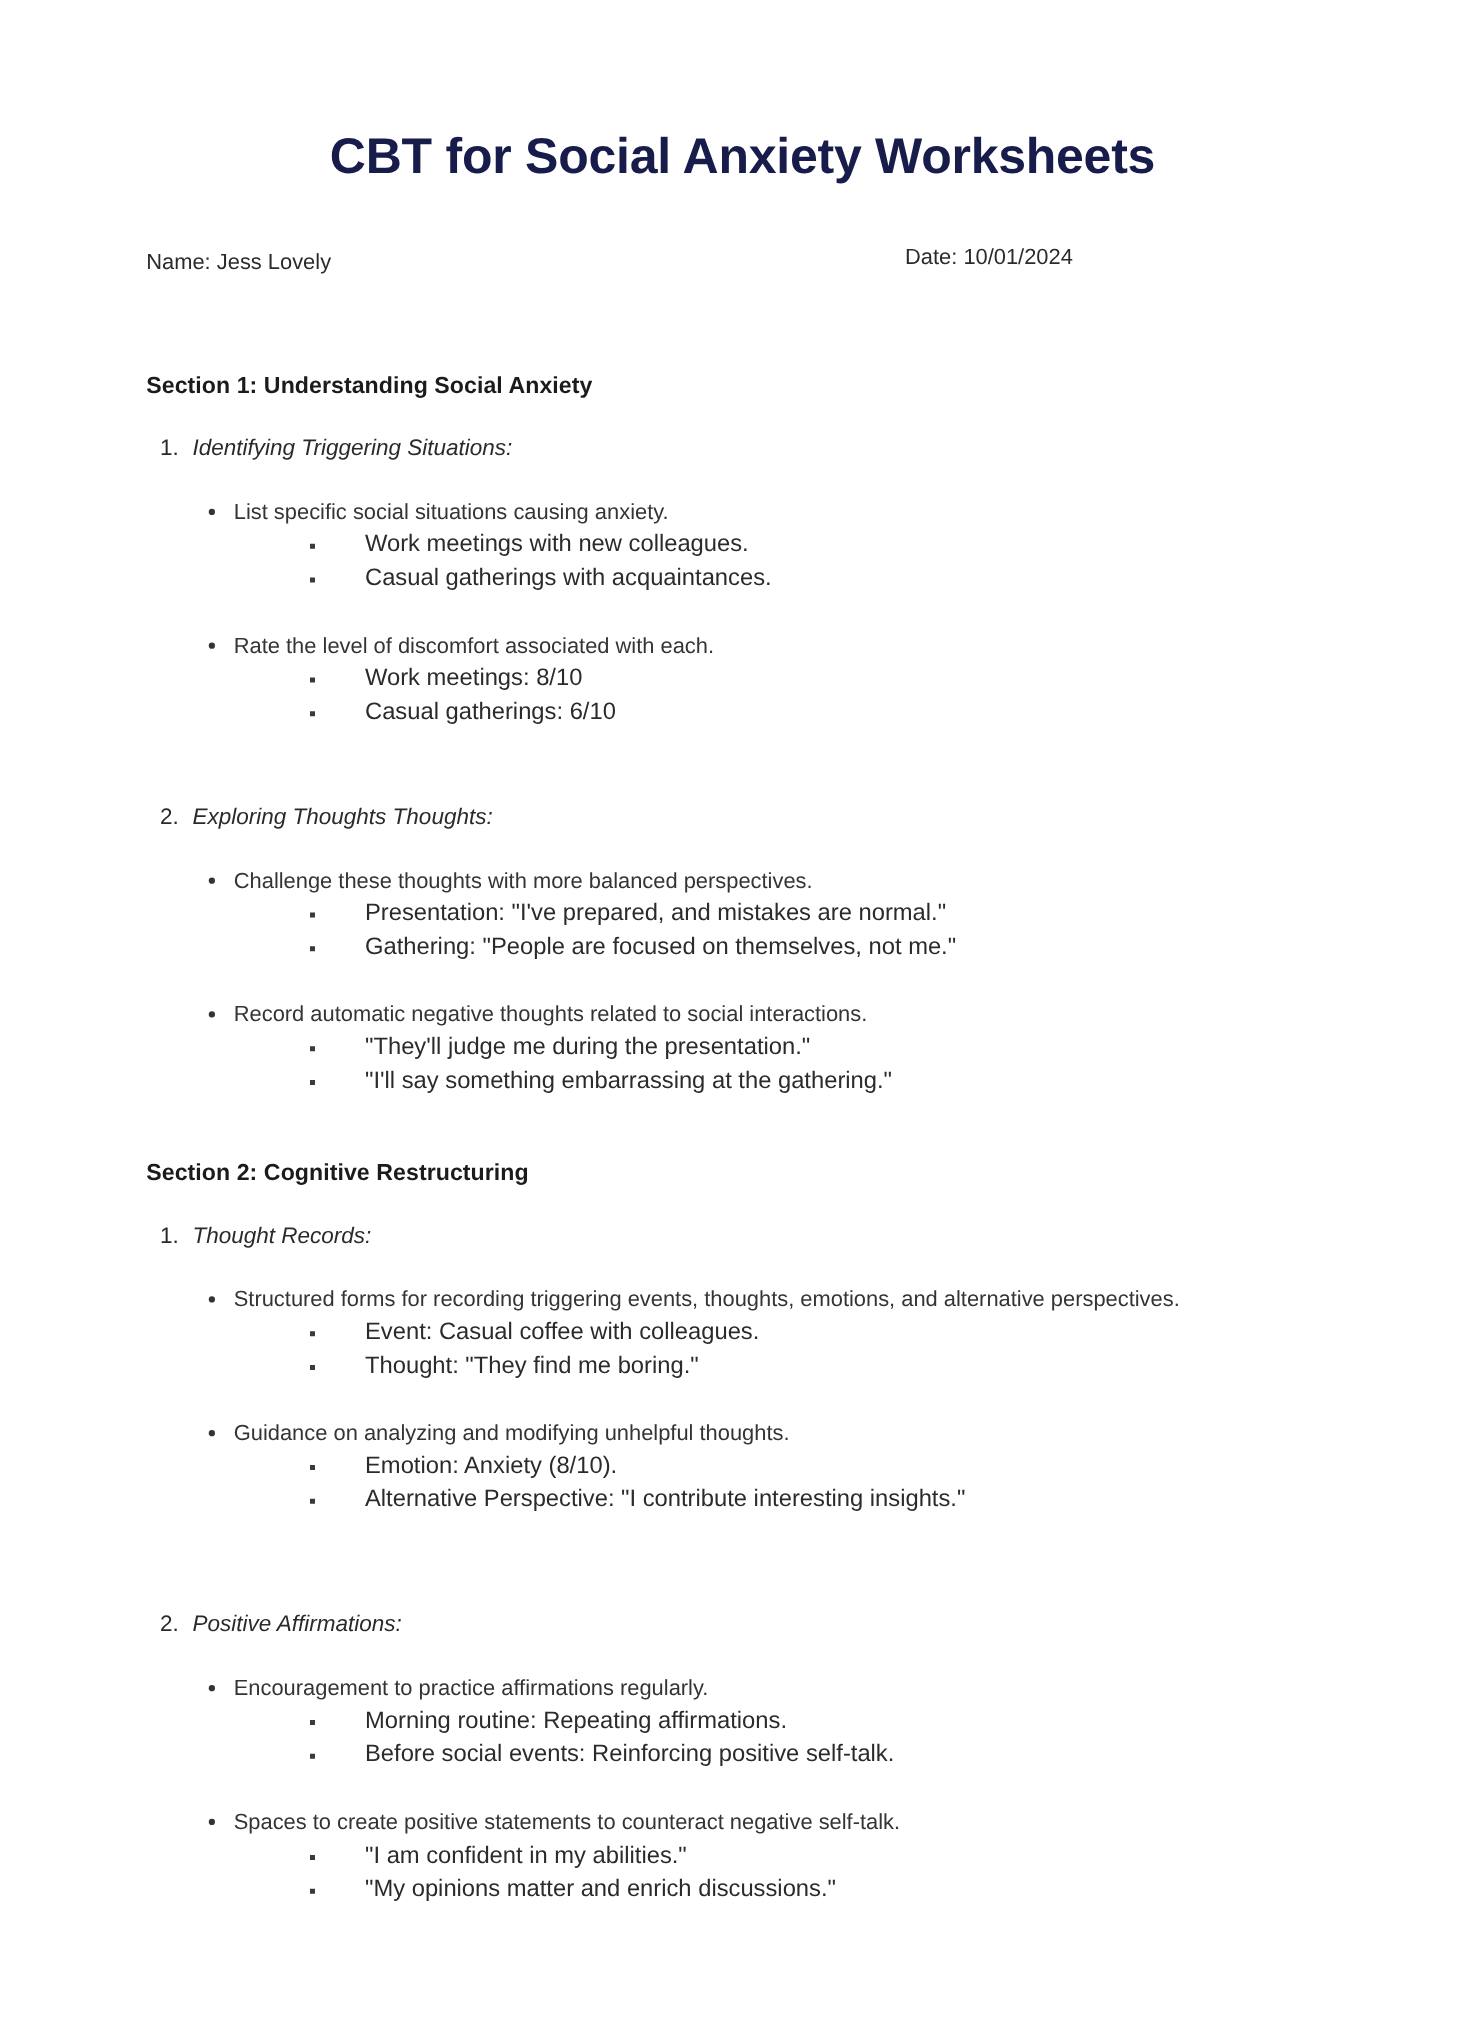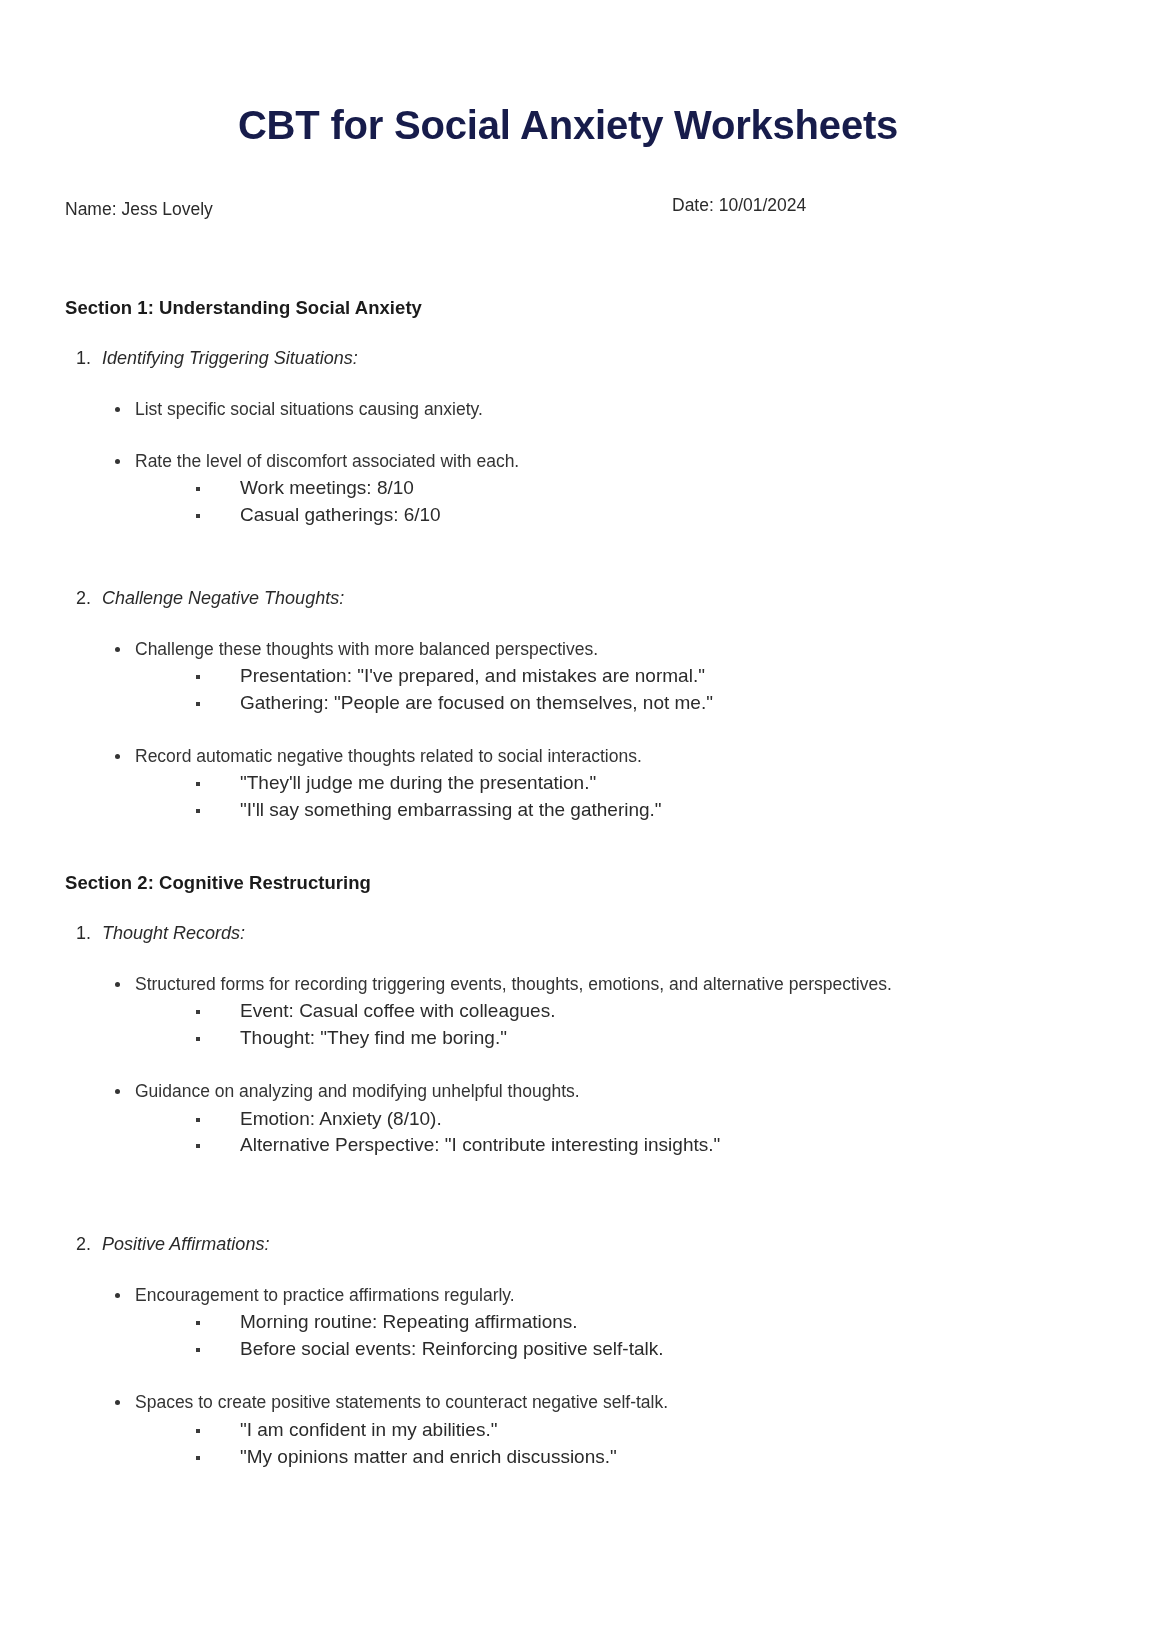--- a/index.html
+++ b/index.html
@@ -18,21 +18,21 @@
     height: 1630px;
     background: #ffffff;
     overflow: hidden;
     box-sizing: border-box;
   }
   .sheet {
     position: absolute;
     left: 0;
     top: 0;
     width: 1176px;
-    padding: 0 105px 0 65px;
+    padding: 0 105px 0 117px;
     box-sizing: border-box;
   }
 
   
   .doc-title {
     margin: 0;
     padding-top: 103px;
     text-align: center;
     font-size: 40px;
     font-weight: bold;
@@ -166,33 +166,37 @@
     <div class="section">
       <div class="section-title sec1">Section 1: Understanding Social Anxiety</div>
 
       <div class="num-item">
         <span class="num">1.</span>
         <span>Identifying Triggering Situations:</span>
       </div>
 
       <div class="bullet">
         <span>List specific social situations causing anxiety.</span>
+        <div class="subs">
+          <div class="sub">Work meetings with new colleagues.</div>
+          <div class="sub">Casual gatherings with acquaintances.</div>
+        </div>
       </div>
 
       <div class="bullet bullet-gap">
         <span>Rate the level of discomfort associated with each.</span>
         <div class="subs">
           <div class="sub">Work meetings: 8/10</div>
           <div class="sub">Casual gatherings: 6/10</div>
         </div>
       </div>
 
       <div class="num-item num-gap-top-lg">
         <span class="num">2.</span>
-        <span>Challenge Negative Thoughts:</span>
+        <span>Exploring Thoughts Thoughts:</span>
       </div>
 
       <div class="bullet bullet-gap">
         <span>Challenge these thoughts with more balanced perspectives.</span>
         <div class="subs">
           <div class="sub">Presentation: "I've prepared, and mistakes are normal."</div>
           <div class="sub">Gathering: "People are focused on themselves, not me."</div>
         </div>
       </div>
 

